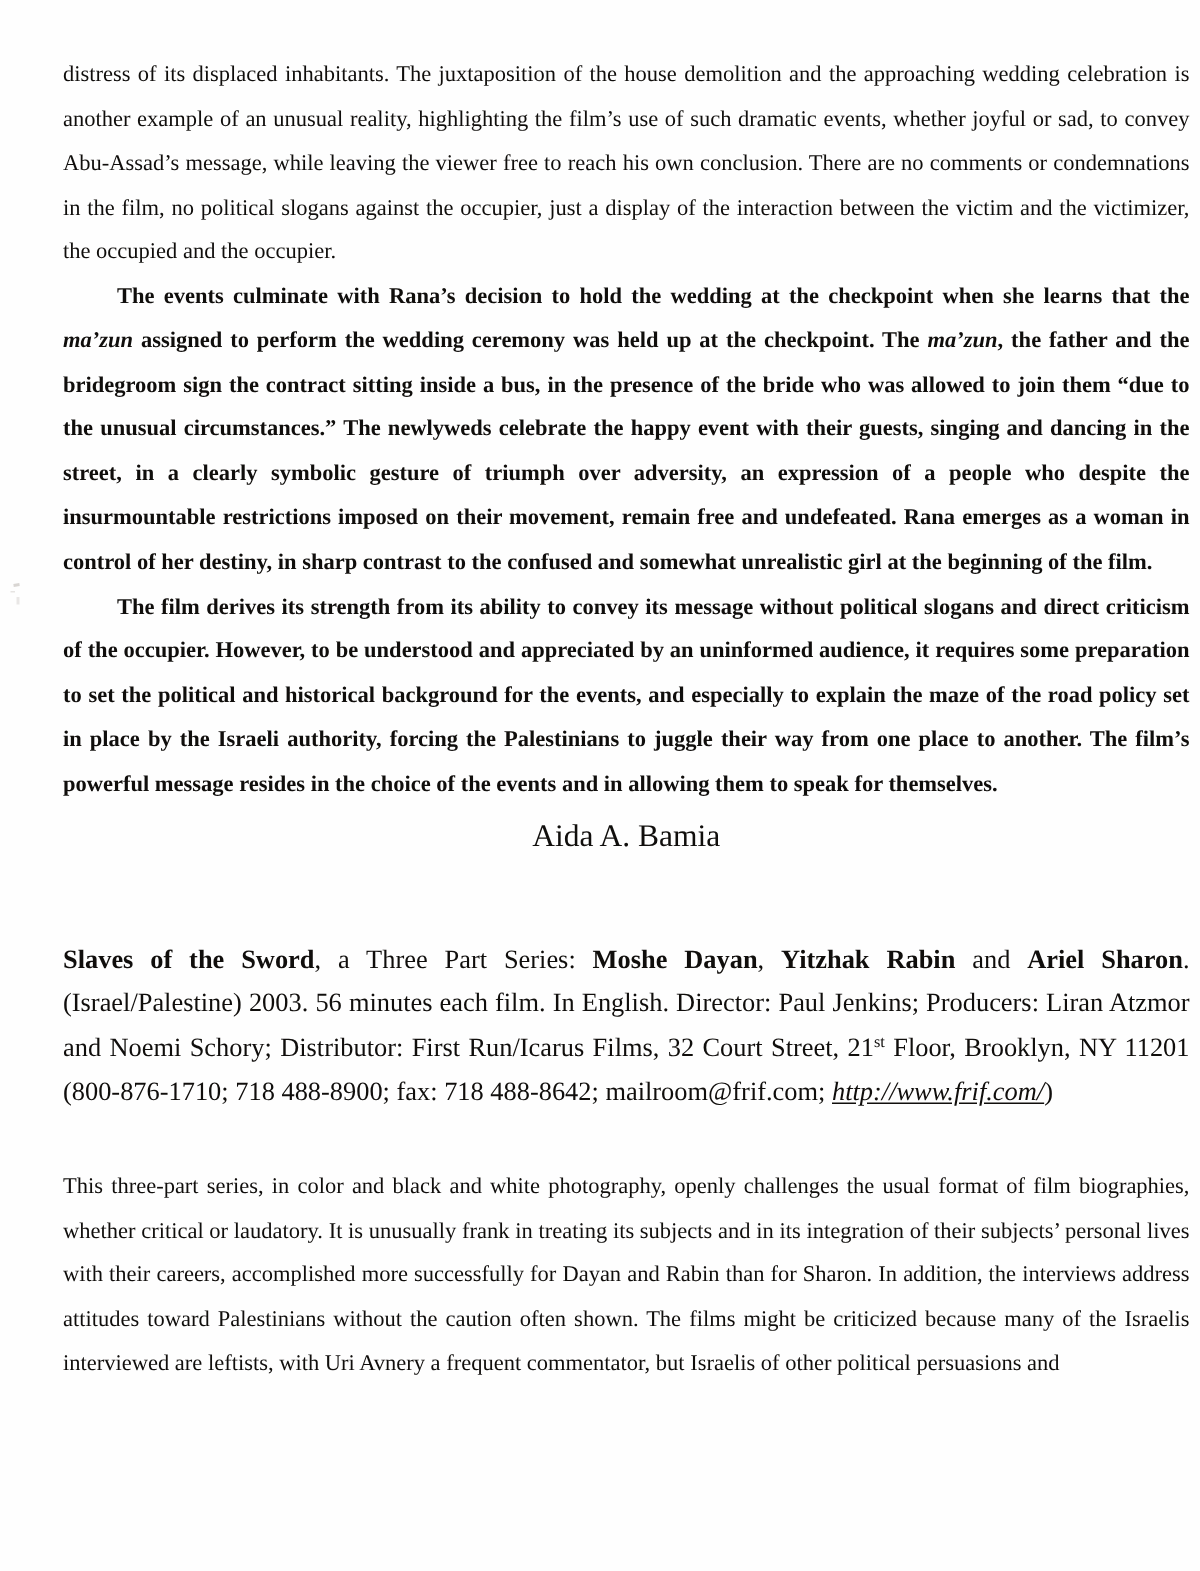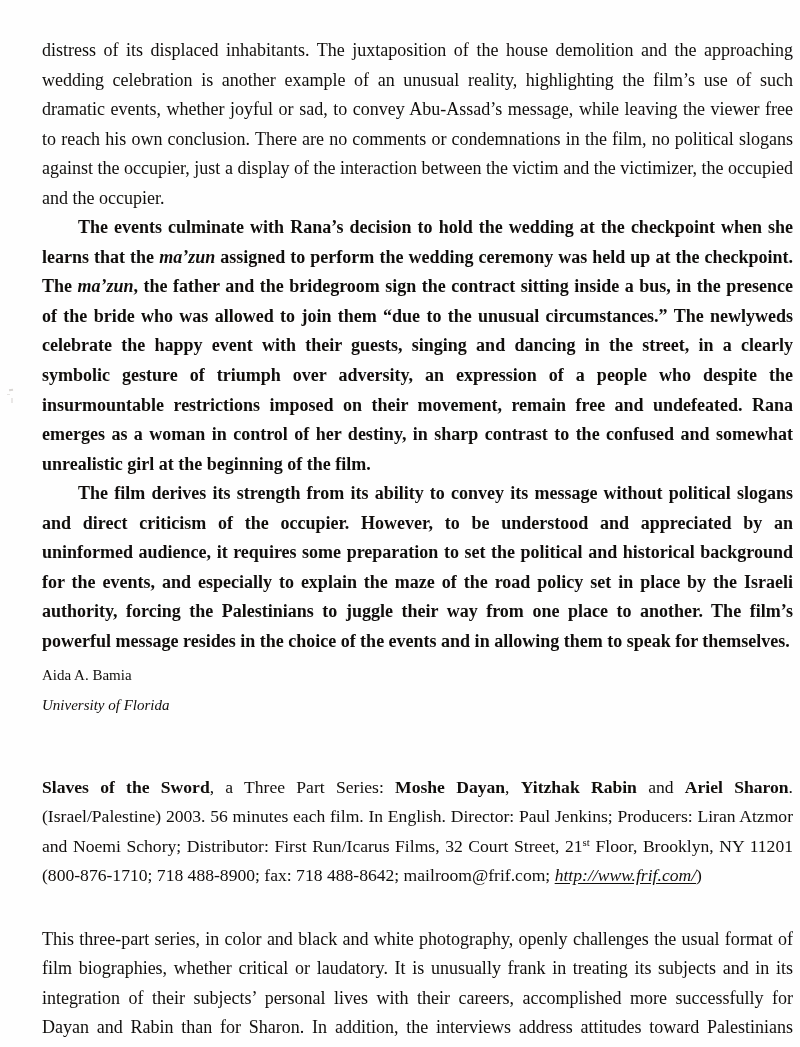--- a/index.html
+++ b/index.html
@@ -57,21 +57,21 @@
   
   .column {
     position: absolute;
     left: 42px;
     top: 36px;
     width: 751px;
   }
 
   p.body-par {
     margin: 0;
-    font-size: 18px;
+    font-size: 15px;
     line-height: 29.55px;
     text-align: justify;
     text-justify: inter-word;
     hyphens: none;
     -webkit-hyphens: none;
   }
   p.body-par.indent {
     text-indent: 36px;
     font-weight: bold;
   }
@@ -94,23 +94,23 @@
   .ulink {
     text-decoration: underline;
     text-underline-offset: 1.5px;
     font-style: italic;
   }
 
   
   .signature {
     margin: 0;
     padding-top: 1px;
-    font-size: 15px;
+    font-size: 21px;
     line-height: 29.55px;
-    text-align: left;
+    text-align: center;
   }
   .signature .affil {
     font-style: italic;
     display: block;
   }
   .signature .author {
     display: block;
   }
 
   
@@ -152,21 +152,20 @@
     <p class="body-par"><span>distress of its displaced inhabitants. The juxtaposition of the house demolition and the approaching wedding celebration is another example of an unusual reality, highlighting the film’s use of such dramatic events, whether joyful or sad, to convey Abu-Assad’s message, while leaving the viewer free to reach his own conclusion. There are no comments or condemnations in the film, no political slogans against the occupier, just a display of the interaction between the victim and the victimizer, the occupied and the occupier.</span></p>
 
     <p class="body-par indent"><span>The events culminate with Rana’s decision to hold the wedding at the checkpoint when she learns that the </span><em class="ital">ma’zun</em><span> assigned to perform the wedding ceremony was held up at the checkpoint. The </span><em class="ital">ma’zun</em><span>, the father and the bridegroom sign the contract sitting inside a bus, in the presence of the bride who was allowed to join them “due to the unusual circumstances.” The newlyweds celebrate the happy event with their guests, singing and dancing in the street, in a clearly symbolic gesture of triumph over adversity, an expression of a people who despite the insurmountable restrictions imposed on their movement, remain free and undefeated. Rana emerges as a woman in control of her destiny, in sharp contrast to the confused and somewhat unrealistic girl at the beginning of the film.</span></p>
 
     <p class="body-par indent"><span>The film derives its strength from its ability to convey its message without political slogans and direct criticism of the occupier. However, to be understood and appreciated by an uninformed audience, it requires some preparation to set the political and historical background for the events, and especially to explain the maze of the road policy set in place by the Israeli authority, forcing the Palestinians to juggle their way from one place to another. The film’s powerful message resides in the choice of the events and in allowing them to speak for themselves.</span></p>
 
     <div class="gap-sig"></div>
 
     <div class="signature">
       <span class="author">Aida A. Bamia</span>
-      <span class="affil">University of Florida</span>
     </div>
 
     <div class="gap-entry"></div>
 
     <p class="entry"><span class="bold">Slaves of the Sword</span><span>, a Three Part Series: </span><span class="bold">Moshe Dayan</span><span>, </span><span class="bold">Yitzhak Rabin</span><span> and </span><span class="bold">Ariel Sharon</span><span>. (Israel/Palestine) 2003. 56 minutes each film. In English. Director: Paul Jenkins; Producers: Liran Atzmor and Noemi Schory; Distributor: First Run/Icarus Films, 32 Court Street, 21</span><span class="sup">st</span><span> Floor, Brooklyn, NY 11201 (800-876-1710; 718 488-8900; fax: 718 488-8642; mailroom@frif.com; </span><span class="ulink">http://www.frif.com/</span><span>)</span></p>
 
     <div class="gap-after-entry"></div>
 
     <p class="body-par"><span>This three-part series, in color and black and white photography, openly challenges the usual format of film biographies, whether critical or laudatory. It is unusually frank in treating its subjects and in its integration of their subjects’ personal lives with their careers, accomplished more successfully for Dayan and Rabin than for Sharon. In addition, the interviews address attitudes toward Palestinians without the caution often shown. The films might be criticized because many of the Israelis interviewed are leftists, with Uri Avnery a frequent commentator, but Israelis of other political persuasions and</span></p>
 

